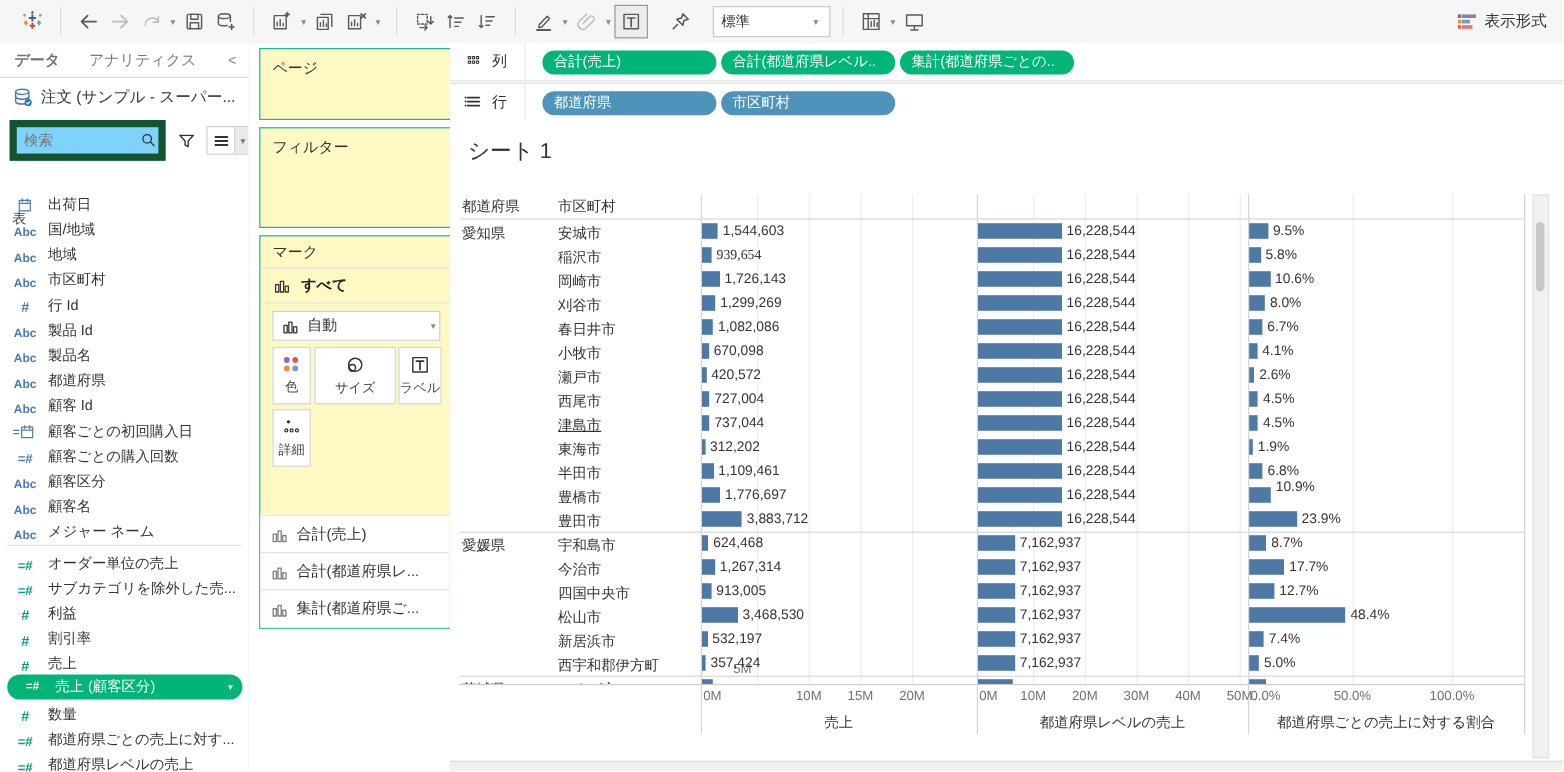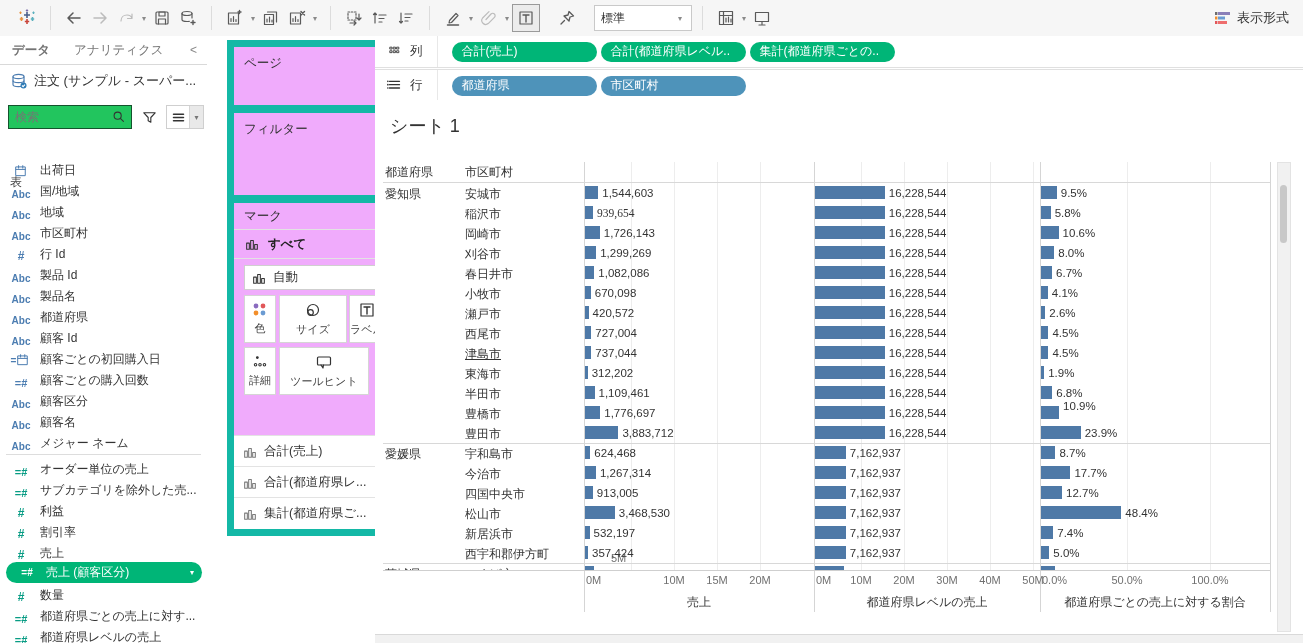--- a/index.html
+++ b/index.html
@@ -27,41 +27,41 @@
   #midpanel{left:207px;top:36px;width:168px;height:607px;background:#fff;border-right:1px solid #d9d9d9;}
   #rightarea{left:375px;top:36px;width:928px;height:607px;background:#fff;}
   
   #sb-tabs{left:0;top:0;width:207px;height:28px;border-bottom:1px solid #d9d9d9;display:flex;align-items:center;}
   .sb-tab{font-size:12.5px;padding:0 12px;color:#777;}
   .sb-tab.active{color:#737373;font-weight:bold;}
   #sb-collapse{margin-left:auto;margin-right:10px;color:#888;font-size:12px;}
   #sb-ds{left:0;top:30px;width:207px;height:30px;display:flex;align-items:center;}
   #sb-ds .txt{font-size:13px;color:#333;margin-left:6px;white-space:nowrap;overflow:hidden;}
   #sb-search-row{left:0;top:68px;width:207px;height:26px;display:flex;align-items:center;}
-  #search-box{width:122px;height:22px;border:1px solid #14532d;margin-left:8px;display:flex;align-items:center;background:#22c55e;}
+  #search-box{width:122px;height:22px;border:6px solid #14532d;margin-left:8px;display:flex;align-items:center;background:#7dd3fc;}
   #search-box input{border:none;outline:none;width:96px;font-size:12px;padding:0 0 0 6px;
        font-family:inherit;color:#333;background:transparent;}
   #view-toggle{margin-left:8px;width:36px;height:22px;border:1px solid #cfcfcf;display:flex;}
   #view-toggle .half{display:flex;align-items:center;justify-content:center;}
   #view-toggle .g{width:22px;}
   #view-toggle .c{width:13px;background:#e9e9e9;font-size:8px;color:#777;border-left:1px solid #d5d5d5;}
   #sb-tables-label{left:10px;top:138px;font-size:12px;color:#444;}
   .field-row{position:absolute;left:0;width:207px;height:21px;display:flex;align-items:flex-end;}
   .field-ic{width:26px;margin-left:8px;display:flex;justify-content:center;align-items:center;
       font-size:10px;font-weight:bold;flex:0 0 auto;}
   .field-ic.dim{color:#4c7db1;}
   .field-ic.meas{color:#089c84;}
   .field-lbl{font-size:12px;color:#333;margin-left:6px;white-space:nowrap;overflow:hidden;}
   .field-divider{position:absolute;left:6px;width:195px;height:1px;background:#ddd;}
   .field-pill{position:absolute;left:6px;width:196px;height:21px;border-radius:11px;
       display:flex;align-items:center;color:#fff;font-size:12px;}
   .field-pill .field-lbl{color:#fff;}
   .field-pill .caret{margin-left:auto;margin-right:8px;font-size:8px;color:#fff;}
   
-  .card{position:absolute;left:20px;width:159px;border:7px solid #14b8a6;background:#f0abfc;}
+  .card{position:absolute;left:9px;width:159px;border:1px solid #14b8a6;background:#fef9c3;}
   .card-label{font-size:12.5px;color:#333;margin:8px 0 0 10px;}
   #marks-card .hdr{height:26px;border-bottom:1px solid #e3e3e3;display:flex;align-items:center;}
   #marks-card .hdr .card-label{margin:0 0 0 10px;}
   #marks-scope{height:28px;border-bottom:1px solid #e3e3e3;display:flex;align-items:center;}
   #marks-scope .t{font-size:12.5px;font-weight:bold;color:#222;margin-left:8px;}
   #mark-type{position:absolute;left:10px;top:62px;width:138px;height:23px;border:1px solid #cfcfcf;
       display:flex;align-items:center;font-size:12.5px;color:#333;background:#fff;}
   .mk-btn{position:absolute;border:1px solid #d5d5d5;background:#fff;display:flex;flex-direction:column;
       align-items:center;justify-content:center;height:46px;}
   .mk-btn .l{font-size:11px;color:#444;margin-top:3px;white-space:nowrap;}
@@ -461,29 +461,20 @@
     <div class="mk-btn" style="left:10px;top:144px;width:30px;">
       <span>
           <svg width="18" height="16" viewBox="0 0 18 18" fill="none" stroke="currentColor" stroke-width="1.2" stroke-linecap="round" stroke-linejoin="round">
             <circle cx="6" cy="4" r="1" fill="currentColor"></circle>
             <circle cx="4" cy="12" r="1.4"></circle>
             <circle cx="9" cy="12" r="1.4"></circle>
             <circle cx="14" cy="12" r="1.4"></circle>
           </svg>
         </span>
       <span class="l">詳細</span>
-    </div>
-    <div class="mk-btn" style="left:45px;top:144px;width:88px;">
-      <span>
-          <svg width="18" height="18" viewBox="0 0 18 18" fill="none" stroke="currentColor" stroke-width="1.2" stroke-linecap="round" stroke-linejoin="round">
-            <rect x="2.5" y="4" width="13" height="8" rx="1"></rect>
-            <path d="M6 12l2 3 .5-3"></path>
-          </svg>
-        </span>
-      <span class="l">ツールヒント</span>
     </div>
     <div id="measure-cards">
         <div class="measure-card" style="top: 232px;">
           <div style="margin-left: 8px; color: rgb(122, 122, 122);">
             <svg width="16" height="16" viewBox="0 0 18 18" fill="none" stroke="currentColor" stroke-width="1.2" stroke-linecap="round" stroke-linejoin="round">
               <rect x="3" y="8" width="3" height="7"></rect>
               <rect x="7.5" y="5" width="3" height="10"></rect>
               <rect x="12" y="9.5" width="3" height="5.5"></rect>
             </svg>
           </div>

